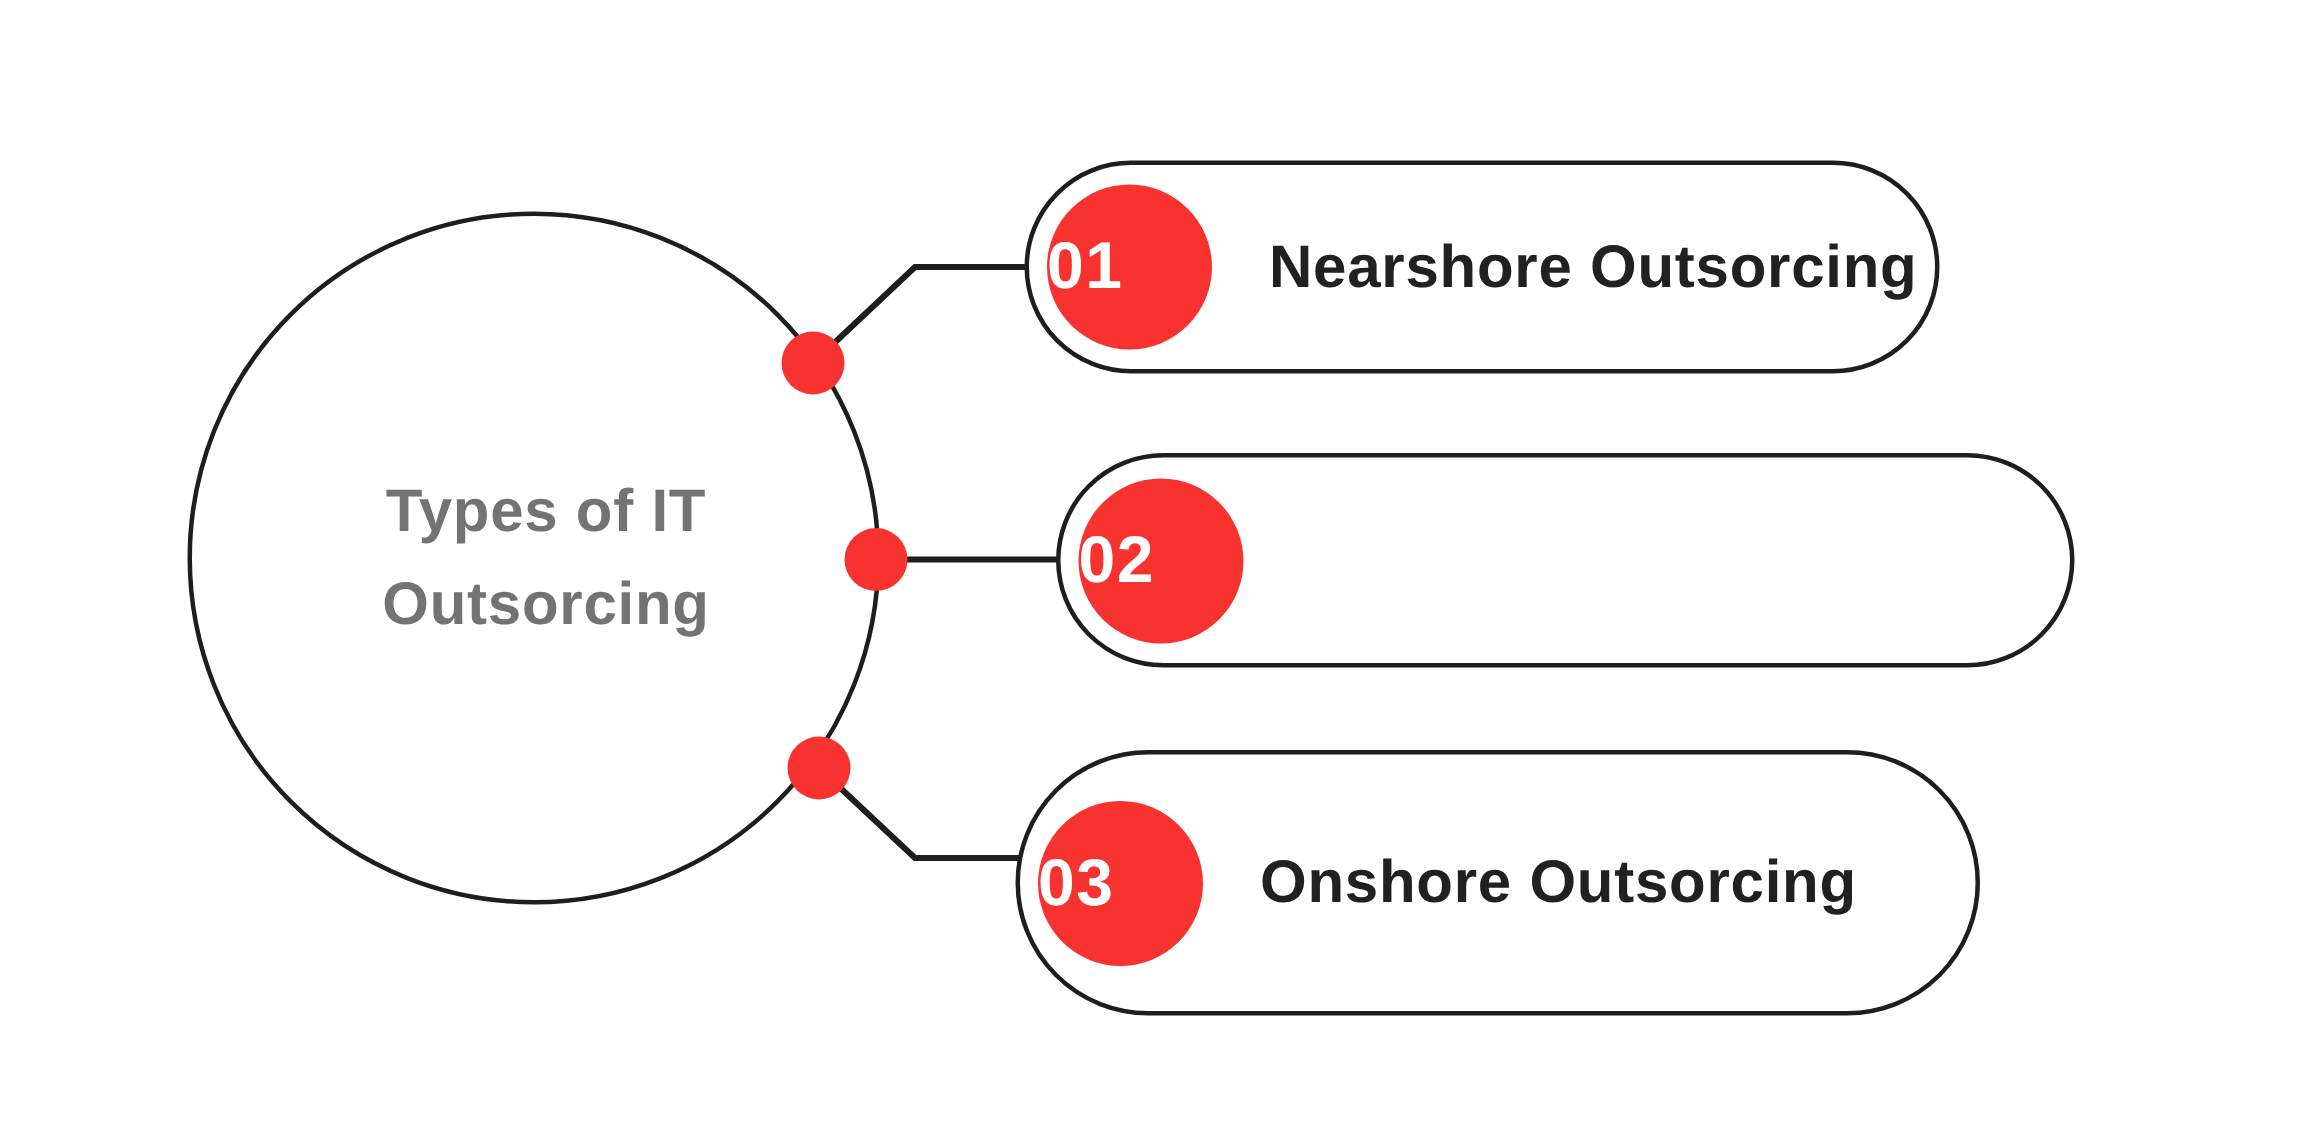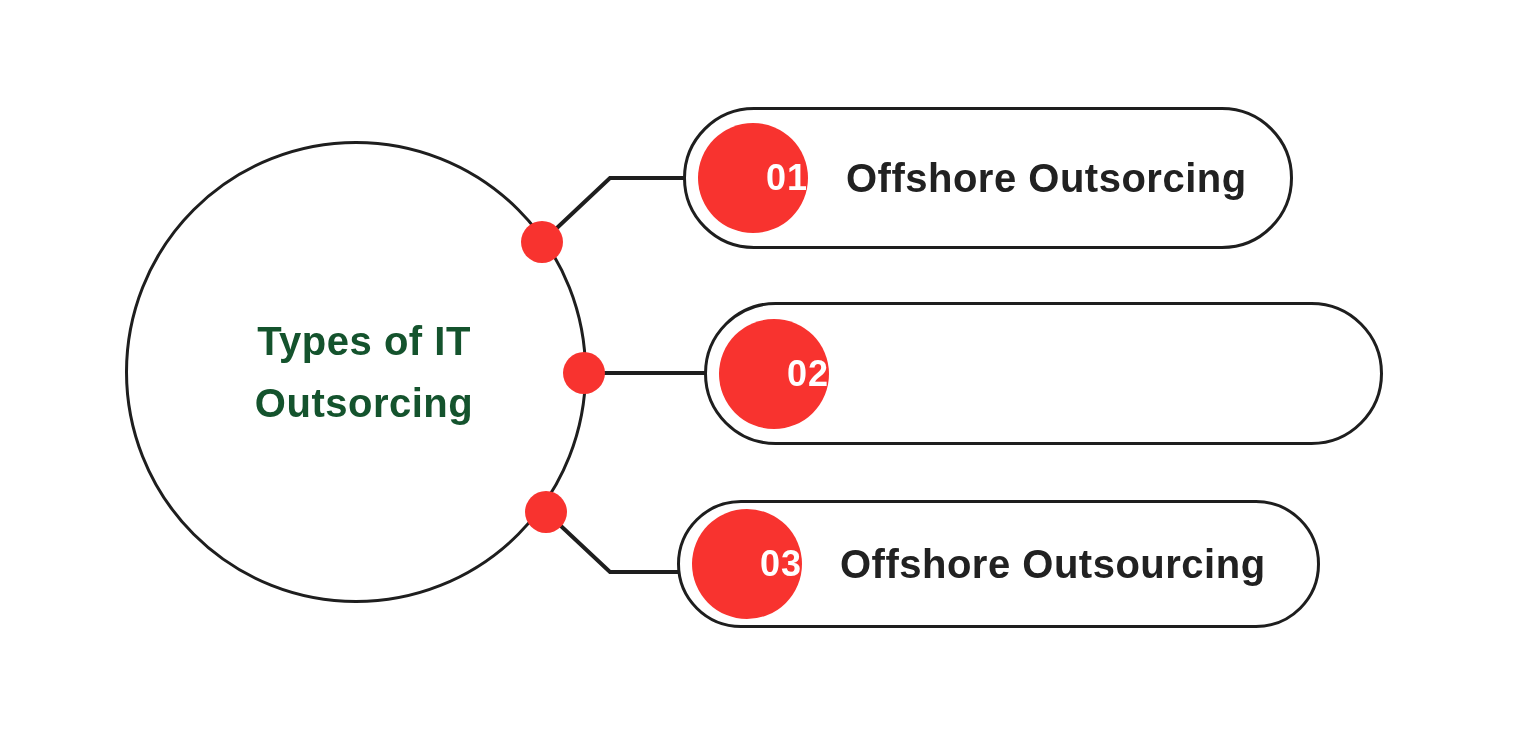--- a/index.html
+++ b/index.html
@@ -43,21 +43,21 @@
     background: var(--bg);
     display: flex;
     align-items: center;
     justify-content: center;
     text-align: center;
   }
   .title {
     font-size: 40px;
     font-weight: 700;
     line-height: 62px;
-    color: #14532d;
+    color: #737373;
     letter-spacing: 0.5px;
     margin-left: 16px;
   }
 
   .node-dot {
     position: absolute;
     width: 42px; height: 42px;
     border-radius: 50%;
     background: var(--accent);
   }
@@ -69,32 +69,32 @@
     position: absolute;
     border: 3px solid var(--stroke);
     border-radius: 999px;
     background: var(--bg);
     display: flex;
     align-items: center;
     padding-left: 12px;
   }
   .pill1 { left: 683px; top: 107px; width: 610px; height: 142px; }
   .pill2 { left: 704px; top: 302px; width: 679px; height: 143px; }
-  .pill3 { left: 677px; top: 500px; width: 643px; height: 128px; }
+  .pill3 { left: 677px; top: 500px; width: 643px; height: 177px; }
 
   .num-circle {
     flex: 0 0 auto;
     width: 110px; height: 110px;
     border-radius: 50%;
     background: var(--accent);
     color: var(--num-text);
     display: flex;
     align-items: center;
-    justify-content: flex-end;
-    font-size: 36px;
+    justify-content: flex-start;
+    font-size: 44px;
     font-weight: 700;
     letter-spacing: 1px;
   }
   .pill-label {
     margin-left: 38px;
     font-size: 40px;
     font-weight: 700;
     color: #212121;
     letter-spacing: 0.5px;
     white-space: nowrap;
@@ -119,29 +119,29 @@
   </div>
 
   <div class="node-dot dot1"></div>
   <div class="node-dot dot2"></div>
   <div class="node-dot dot3"></div>
 
   <div class="pill pill1">
     <div class="num-circle">
       <span>01</span>
     </div>
-    <div class="pill-label">Offshore Outsorcing</div>
+    <div class="pill-label">Nearshore Outsorcing</div>
   </div>
 
   <div class="pill pill2">
     <div class="num-circle">
       <span>02</span>
     </div>
   </div>
 
   <div class="pill pill3">
     <div class="num-circle">
       <span>03</span>
     </div>
-    <div class="pill-label">Offshore Outsourcing</div>
+    <div class="pill-label">Onshore Outsorcing</div>
   </div>
 
 </div>
 
 </body></html>

